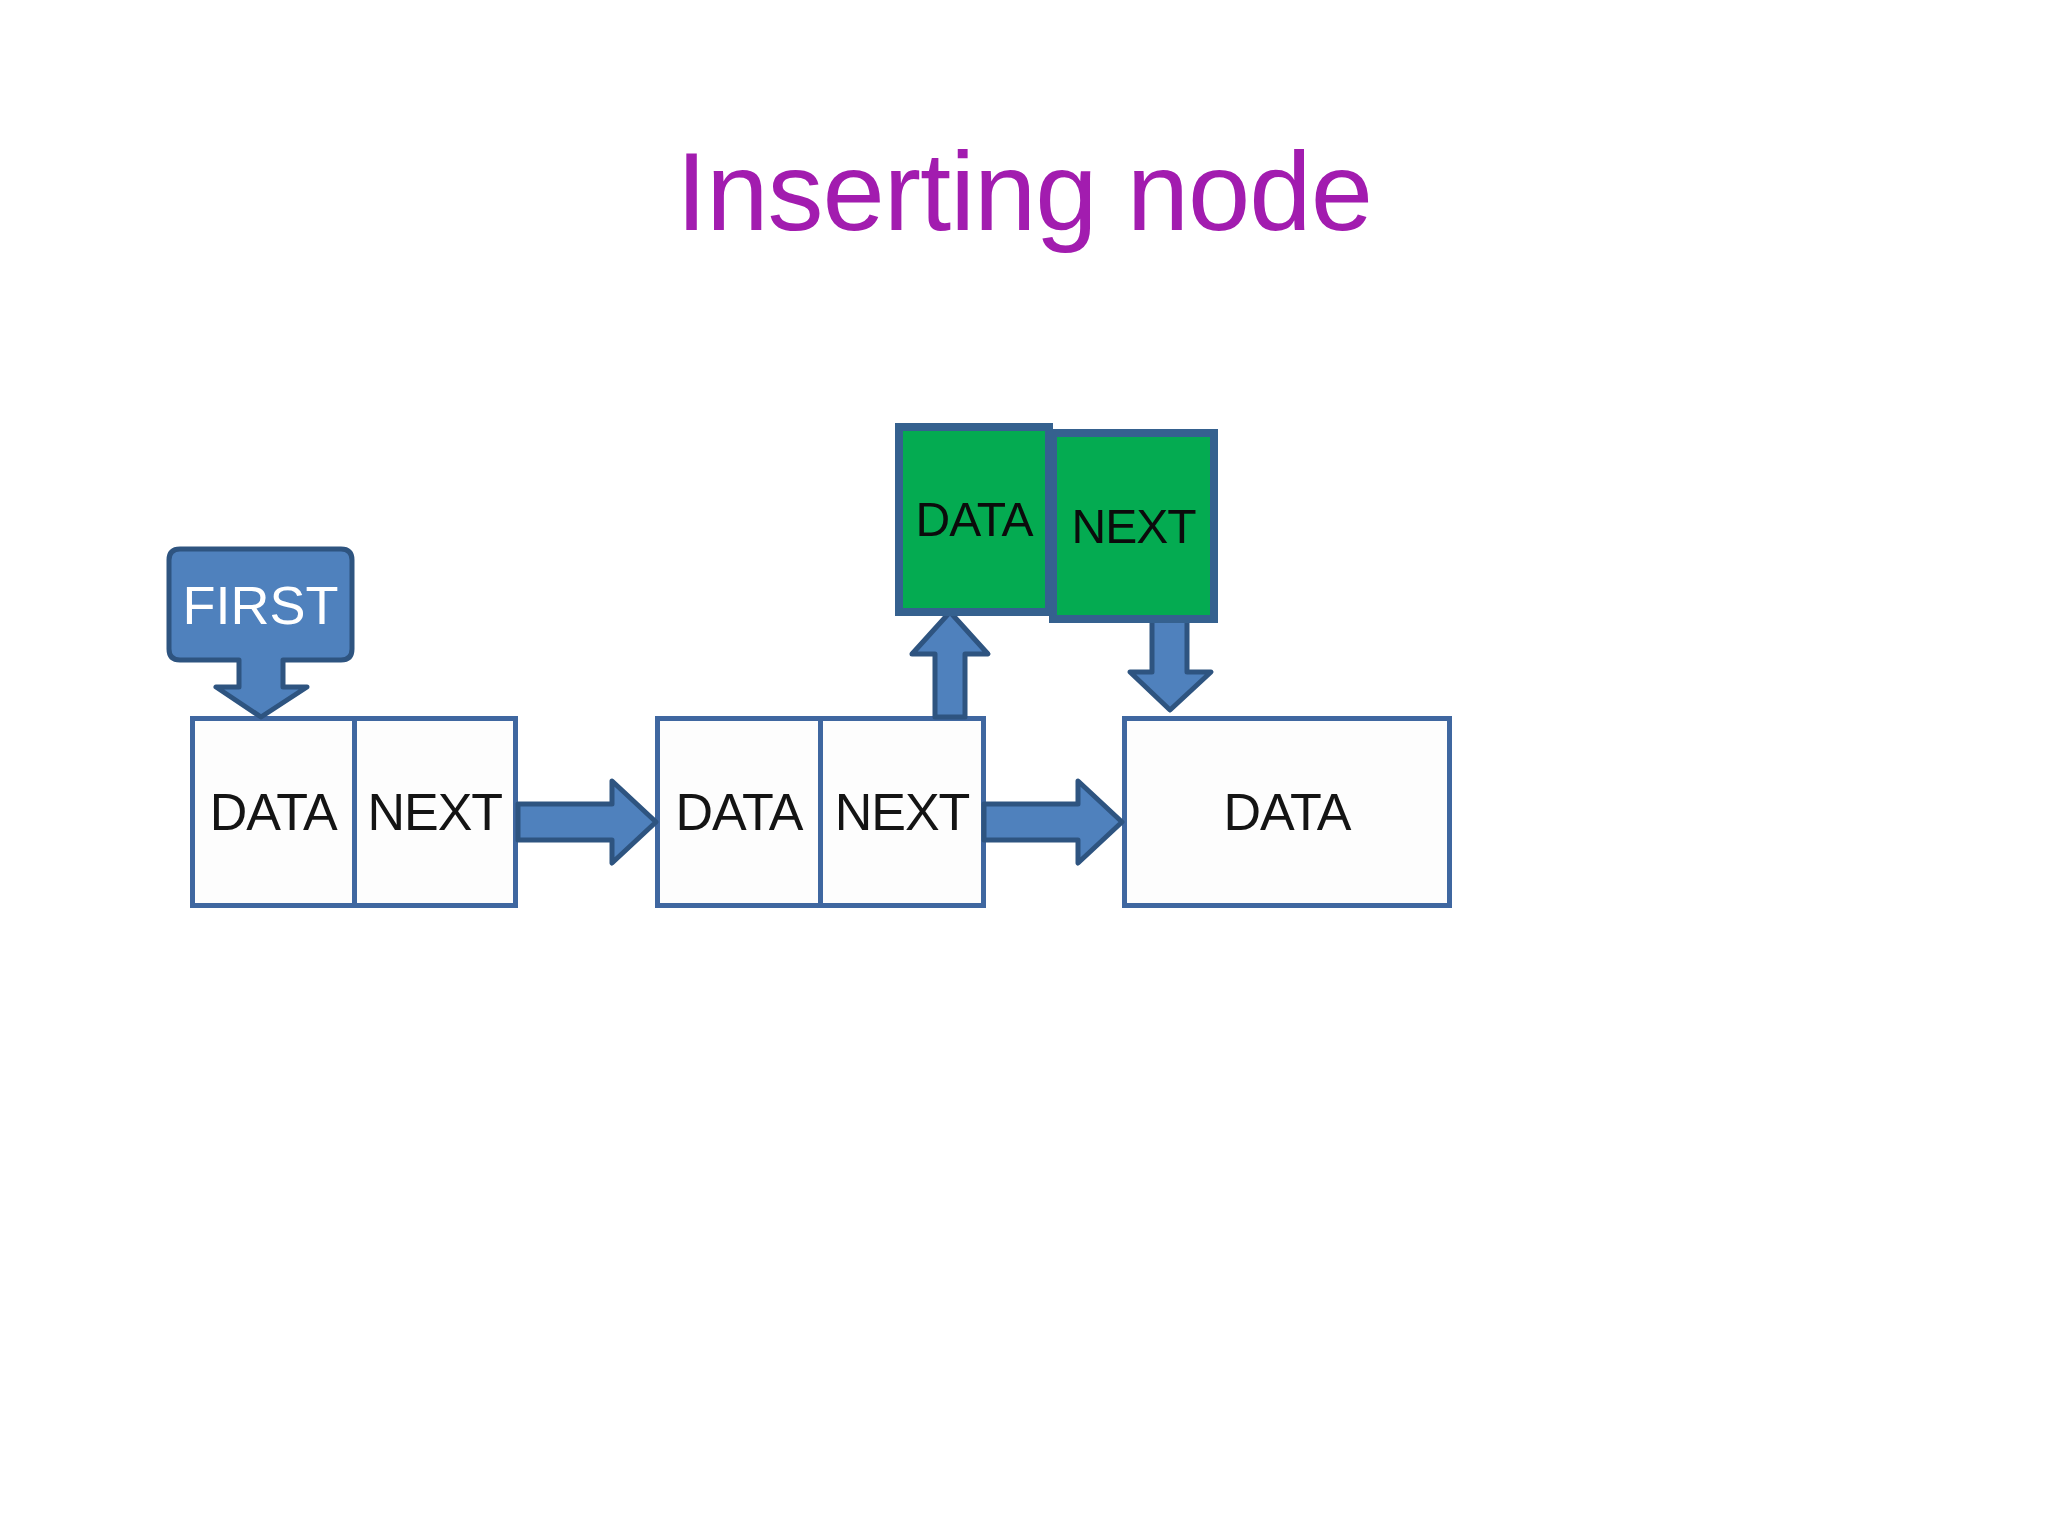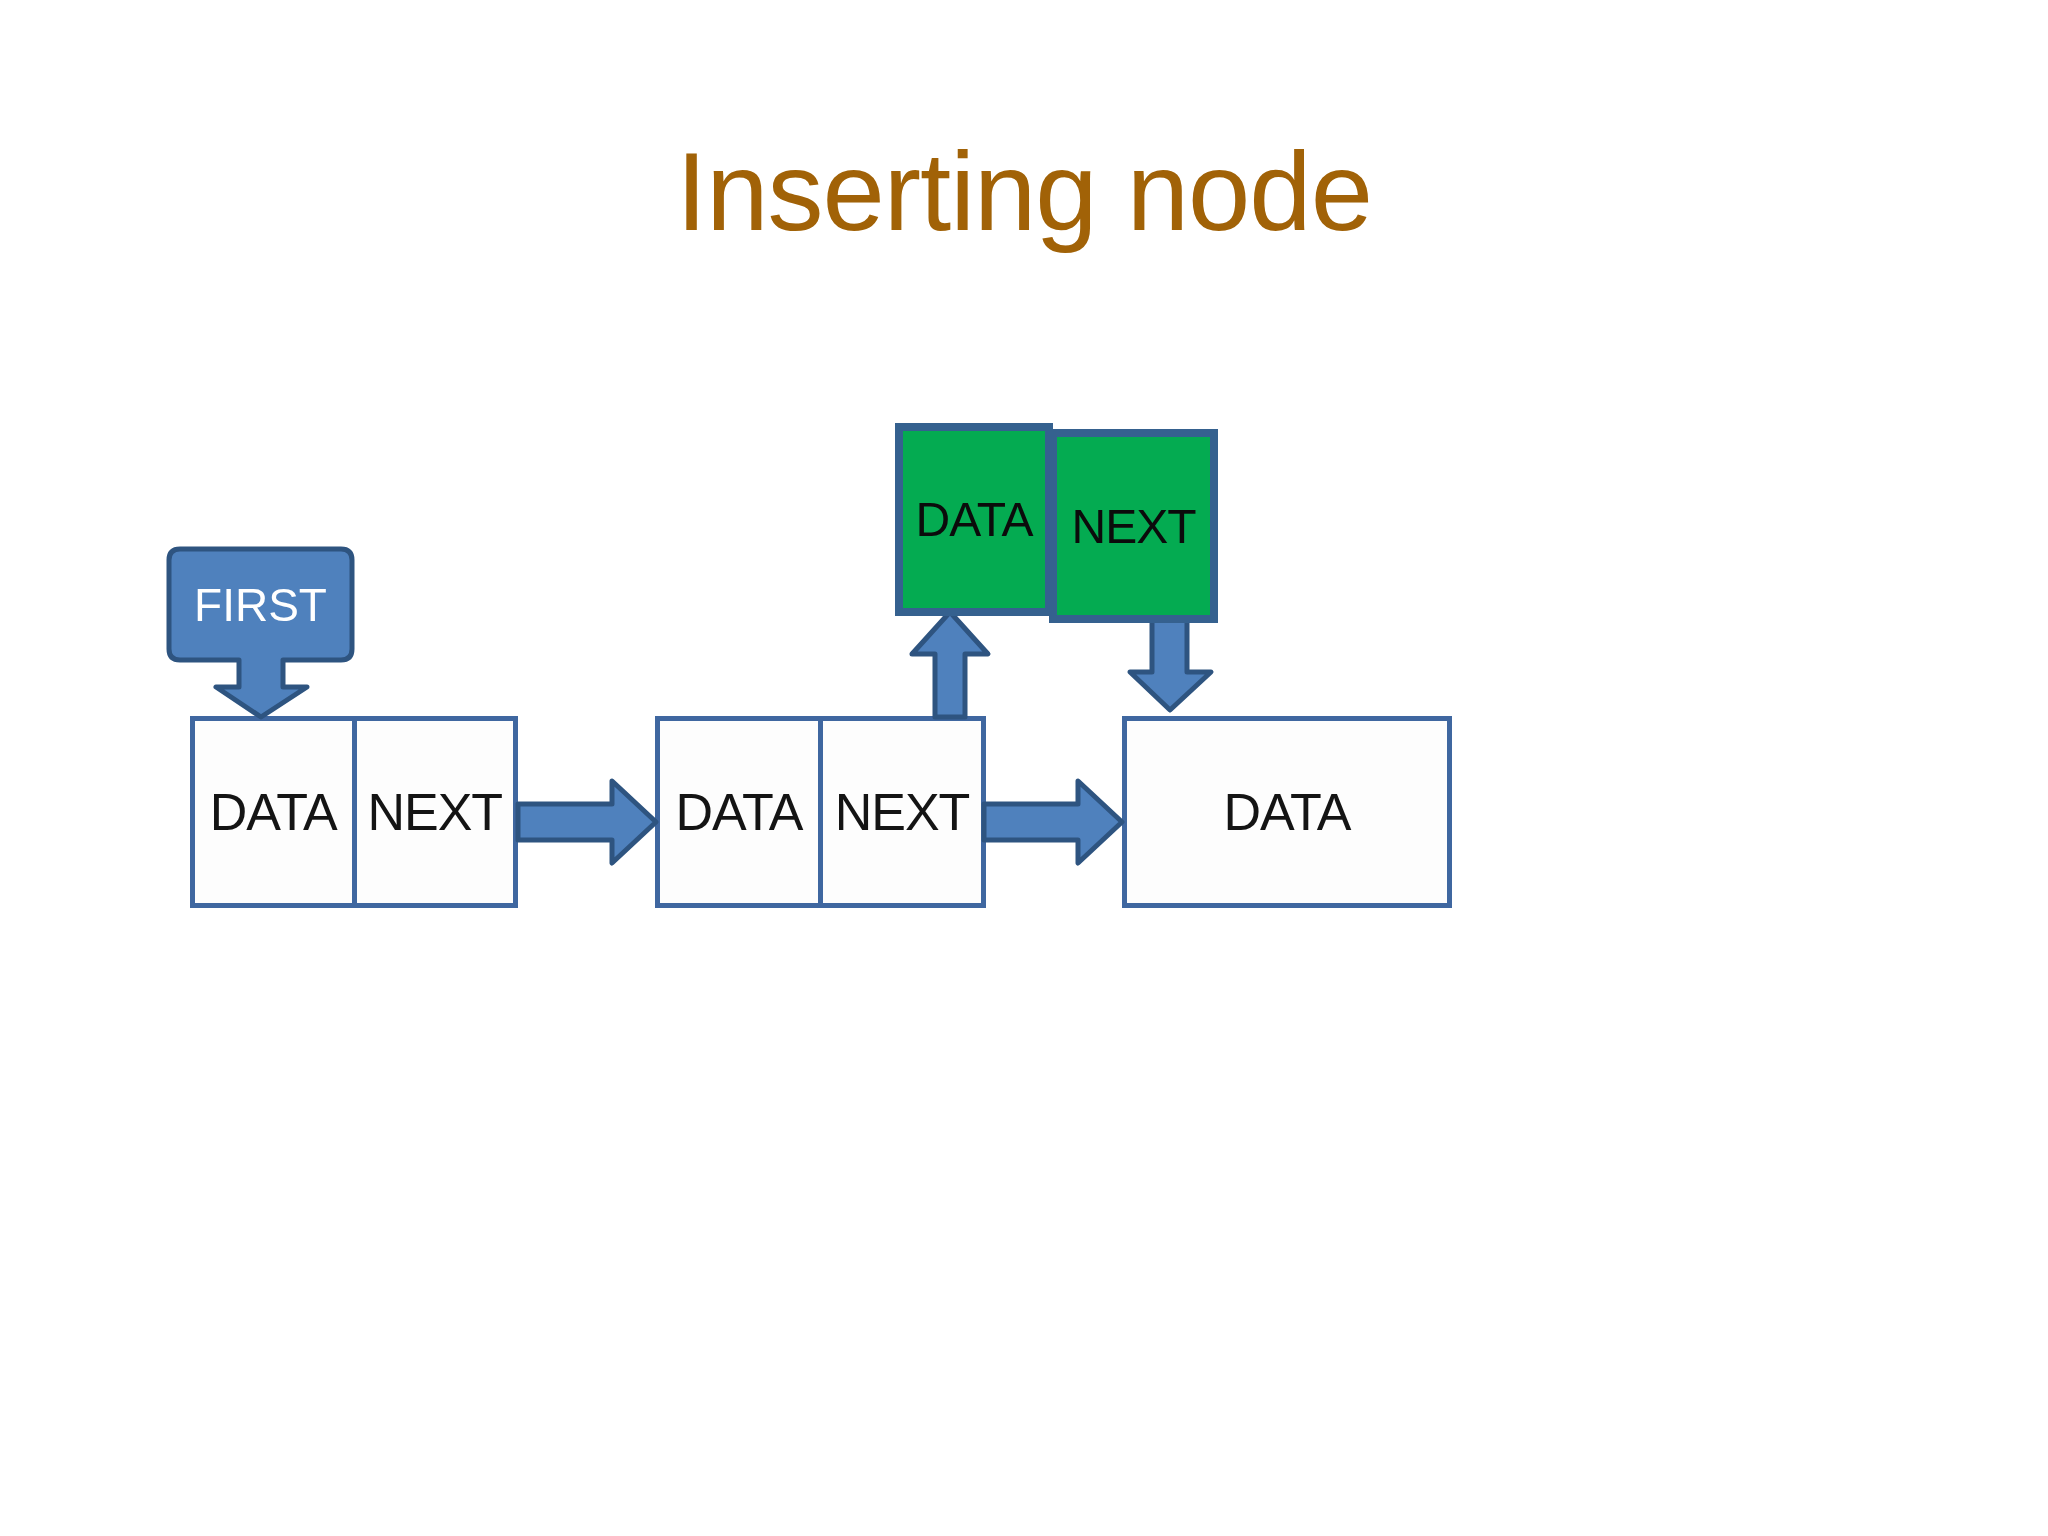--- a/index.html
+++ b/index.html
@@ -17,21 +17,21 @@
   }
   .slide-title {
     position: absolute;
     left: 0;
     top: 122px;
     width: 100%;
     text-align: center;
     font-size: 112px;
     line-height: 1.25;
     letter-spacing: -1px;
-    color: #a16207;
+    color: #a21caf;
     font-weight: 400;
   }
   
   .node {
     position: absolute;
     top: 716px;
     height: 192px;
     display: flex;
     box-sizing: border-box;
     z-index: 1;
@@ -90,21 +90,21 @@
   
   .first-label {
     position: absolute;
     left: 169px;
     top: 549px;
     width: 183px;
     height: 111px;
     display: flex;
     align-items: center;
     justify-content: center;
-    font-size: 46px;
+    font-size: 54px;
     color: #ffffff;
     z-index: 4;
     letter-spacing: 0px;
   }
 </style>
 </head>
 <body>
 
 <div class="slide">
 

